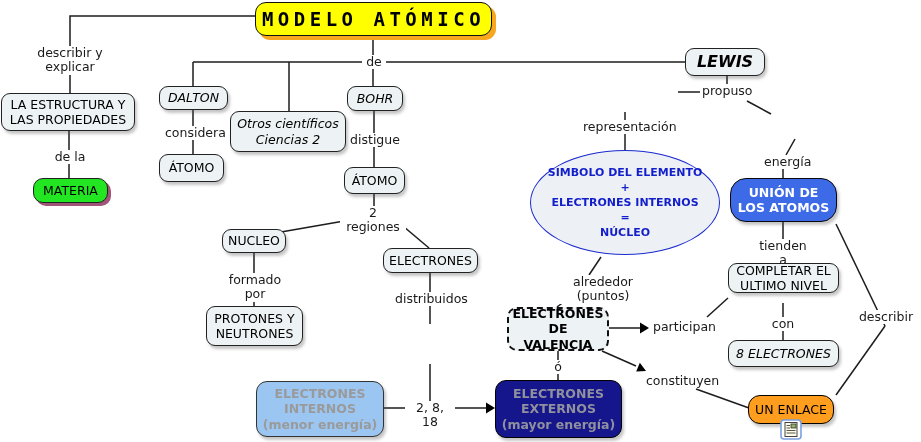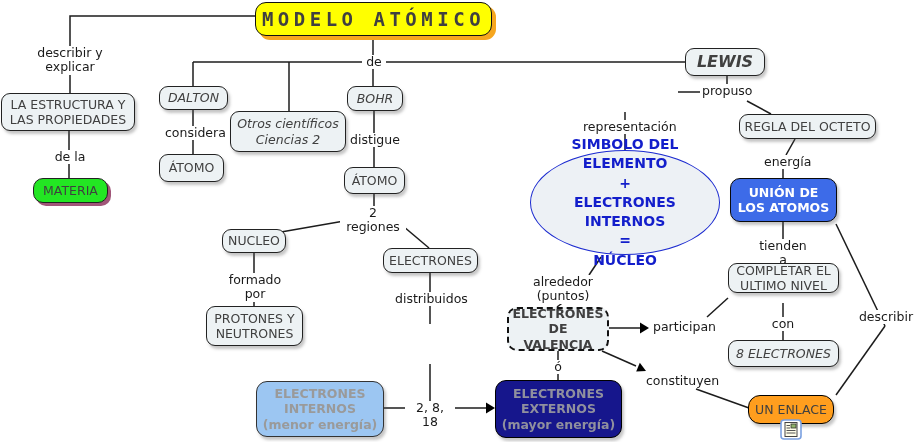--- a/index.html
+++ b/index.html
@@ -6,46 +6,46 @@
   #canvas{
     position:relative;width:921px;height:442px;background:#ffffff;overflow:hidden;
     font-family:"DejaVu Sans","Liberation Sans",sans-serif;
   }
   #wires{position:absolute;left:0;top:0;z-index:1;}
   .node{
     position:absolute;box-sizing:border-box;z-index:3;
     display:flex;align-items:center;justify-content:center;
     background:#edf2f4;border:1.4px solid #222;border-radius:9px;
     box-shadow:2px 3px 3px rgba(90,90,90,.35);
-    font-size:12.5px;color:#404040;text-align:center;line-height:1.22;
+    font-size:12.5px;color:#000000;text-align:center;line-height:1.22;
     white-space:pre-line;padding:2px 4px;
   }
   .lbl{
     position:absolute;box-sizing:border-box;z-index:2;
     background:#ffffff;color:#1a1a1a;font-size:12.5px;line-height:1.15;
     text-align:center;white-space:pre-line;padding:0 2px;
   }
   .italic{font-style:italic;}
   .title{
     background:#ffff00;border:1.8px solid #111;border-radius:11px;
     box-shadow:4px 4px 0 #f6a61f;
     font-family:"DejaVu Sans Mono","Liberation Mono",monospace;
     font-weight:bold;font-size:19px;letter-spacing:4.5px;line-height:1;
   }
   .materia{background:#23e623;box-shadow:3px 3px 0 #a05578;border-radius:10px;}
   .lewis{font-weight:bold;font-style:italic;font-size:16px;}
   .ellipse{
     border-radius:50%;border:1.8px solid #1c2bd0;background:#edf1f5;
-    color:#131ecb;font-weight:bold;font-size:14px;line-height:1.38;
+    color:#131ecb;font-weight:bold;font-size:11px;line-height:1.38;
     box-shadow:none;
   }
   .dashedbox{border:2.2px dashed #111;font-weight:bold;border-radius:10px;box-shadow:none;}
   .internos{background:#9cc6f2;color:#9a9a9a;font-weight:bold;border-radius:11px;border-color:#333;}
   .externos{background:#16168c;color:#90909e;font-weight:bold;border-radius:11px;border-color:#000;}
-  .union{background:#3d6be8;color:#ffffff;font-weight:bold;border-radius:10px;border-color:#0a0a0a;}
+  .union{background:#3d6be8;color:#ffffff;font-weight:bold;border-radius:16px;border-color:#0a0a0a;}
   .enlace{background:#ff9e1e;border-radius:12px;border-color:#000;}
   .icon{position:absolute;z-index:3;}
 </style>
 </head>
 <body>
 
 <div id="canvas">
 
   <svg id="wires" width="921" height="442" viewBox="0 0 921 442">
     <g stroke="#1c1c1c" stroke-width="1.5" fill="none">
@@ -123,30 +123,29 @@
   <div class="node internos" style="left:256px;top:381px;width:128px;height:56px;">ELECTRONES
 INTERNOS
 (menor energía)</div>
   <div class="lbl" style="left:405px;top:401px;width:50px;">2, 8, 18</div>
   <div class="node externos" style="left:495px;top:380px;width:127px;height:58px;">ELECTRONES
 EXTERNOS
 (mayor energía)</div>
 
   <div class="node lewis" style="left:685px;top:48px;width:80px;height:28px;">LEWIS</div>
   <div class="lbl" style="left:700px;top:84px;width:52px;">propuso</div>
-  <div class="node" style="left:739px;top:114px;width:137px;height:25px;">REGLA DEL OCTETO</div>
   <div class="lbl" style="left:581px;top:120px;width:88px;">representación</div>
 
   <div class="node ellipse" style="left:530px;top:150px;width:190px;height:105px;">SIMBOLO DEL ELEMENTO
 +
 ELECTRONES INTERNOS
 =
 NÚCLEO</div>
 
-  <div class="lbl" style="left:508px;top:275px;width:110px;">alrededor (puntos)</div>
+  <div class="lbl" style="left:548px;top:275px;width:110px;">alrededor (puntos)</div>
   <div class="node dashedbox" style="left:507px;top:307px;width:102px;height:44px;">ELECTRONES
 DE VALENCIA</div>
   <div class="lbl" style="left:651px;top:320px;width:64px;">participan</div>
   <div class="lbl" style="left:644px;top:374px;width:72px;">constituyen</div>
   <div class="lbl" style="left:550px;top:360px;width:16px;">ó</div>
 
   <div class="lbl" style="left:762px;top:155px;width:46px;">energía</div>
   <div class="node union" style="left:730px;top:178px;width:107px;height:44px;">UNIÓN DE
 LOS ATOMOS</div>
   <div class="lbl" style="left:753px;top:239px;width:60px;">tienden a</div>

